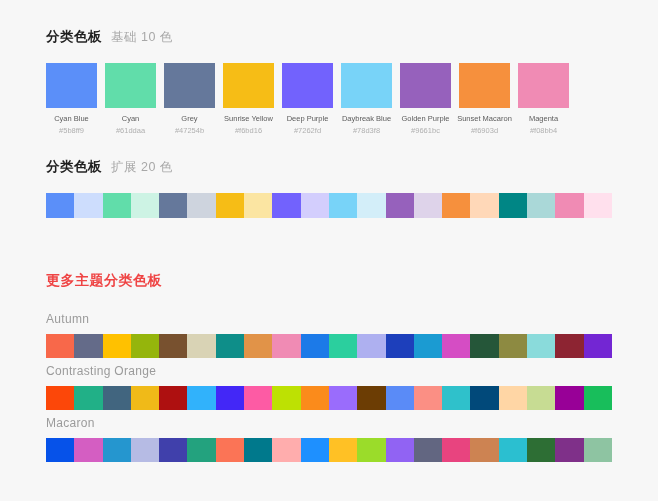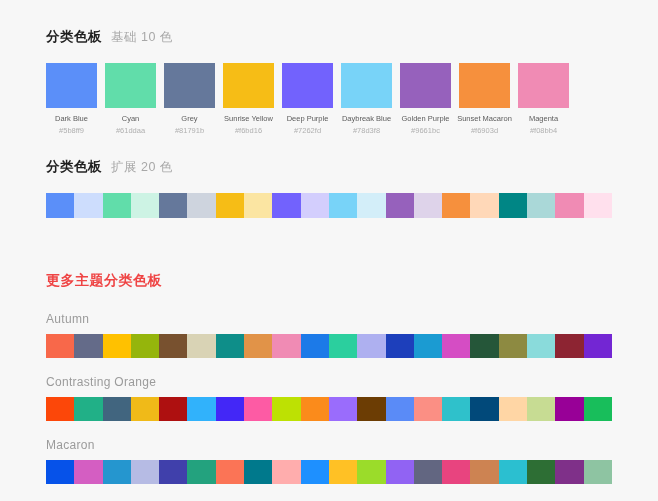--- a/index.html
+++ b/index.html
@@ -96,49 +96,49 @@
     display: block;
     flex: 1 1 0;
     height: 100%;
   }
 
   
   .blk-basic   { position: absolute; left: 46px; top: 28px;  width: 566px; }
   .blk-ext     { position: absolute; left: 46px; top: 158px; width: 566px; }
   .blk-more    { position: absolute; left: 46px; top: 272px; width: 566px; }
   .gap-head    { height: 17px; }
-  .theme-group { margin-bottom: 17px; }
+  .theme-group { margin-bottom: 6px; }
   .theme-group .theme-label { margin-bottom: 8px; display: block; }
 </style>
 </head>
 <body>
 
 <div class="page">
 
   <div class="blk-basic">
     <div class="sec-head">
       <span class="cn">分类色板</span>
       <span class="sub">基础 10 色</span>
     </div>
     <div class="gap-head"></div>
     <div class="basic-row" id="basic-row">
         <div class="basic-cell">
           <div class="basic-chip" style="background:#5b8ff9"></div>
-          <div class="basic-name">Dark Blue</div>
+          <div class="basic-name">Cyan Blue</div>
           <div class="basic-hex">#5b8ff9</div>
         </div>
         <div class="basic-cell">
           <div class="basic-chip" style="background:#61ddaa"></div>
           <div class="basic-name">Cyan</div>
           <div class="basic-hex">#61ddaa</div>
         </div>
         <div class="basic-cell">
           <div class="basic-chip" style="background:#65789b"></div>
           <div class="basic-name">Grey</div>
-          <div class="basic-hex">#81791b</div>
+          <div class="basic-hex">#47254b</div>
         </div>
         <div class="basic-cell">
           <div class="basic-chip" style="background:#f6bd16"></div>
           <div class="basic-name">Sunrise Yellow</div>
           <div class="basic-hex">#f6bd16</div>
         </div>
         <div class="basic-cell">
           <div class="basic-chip" style="background:#7262fd"></div>
           <div class="basic-name">Deep Purple</div>
           <div class="basic-hex">#7262fd</div>

